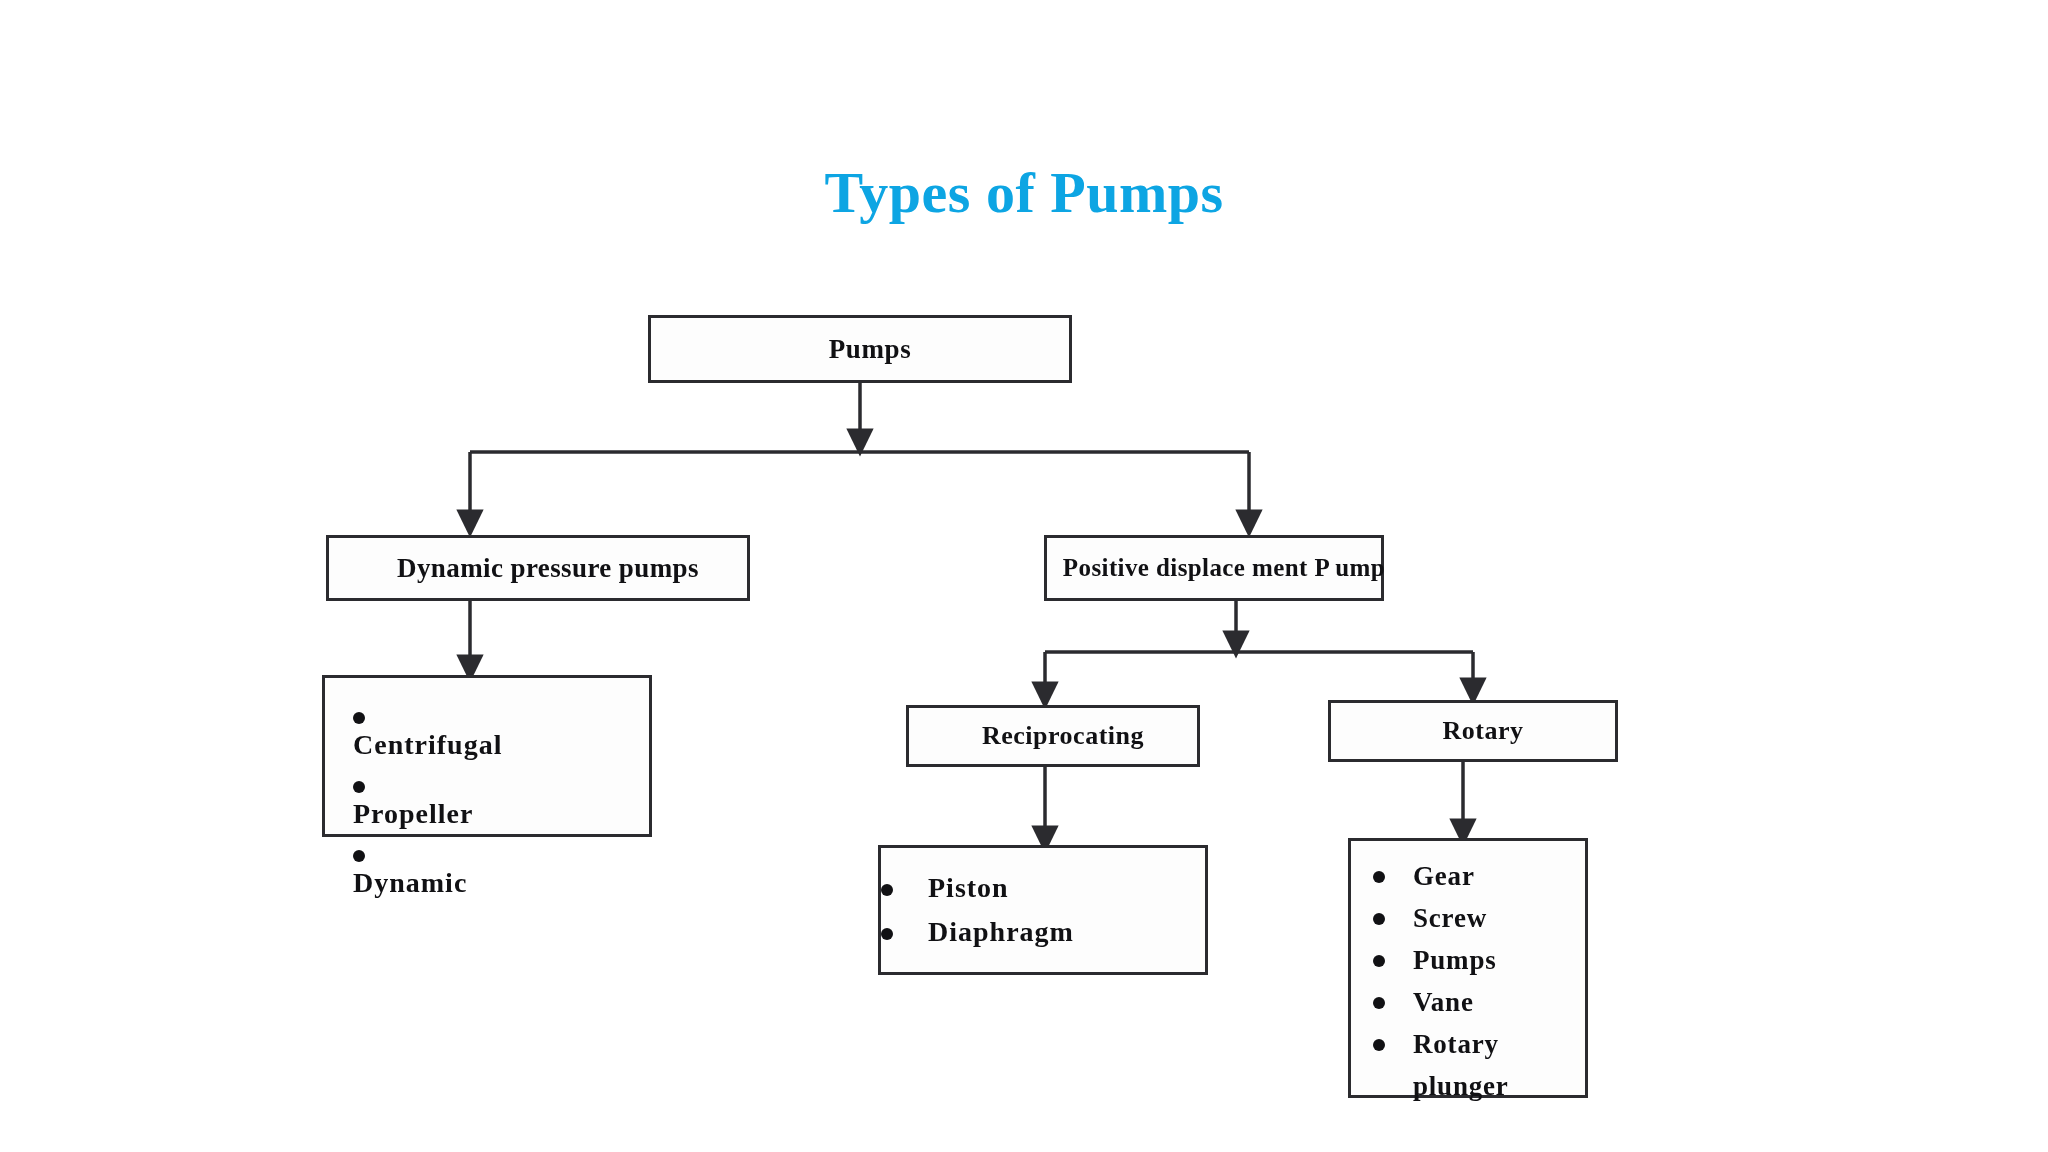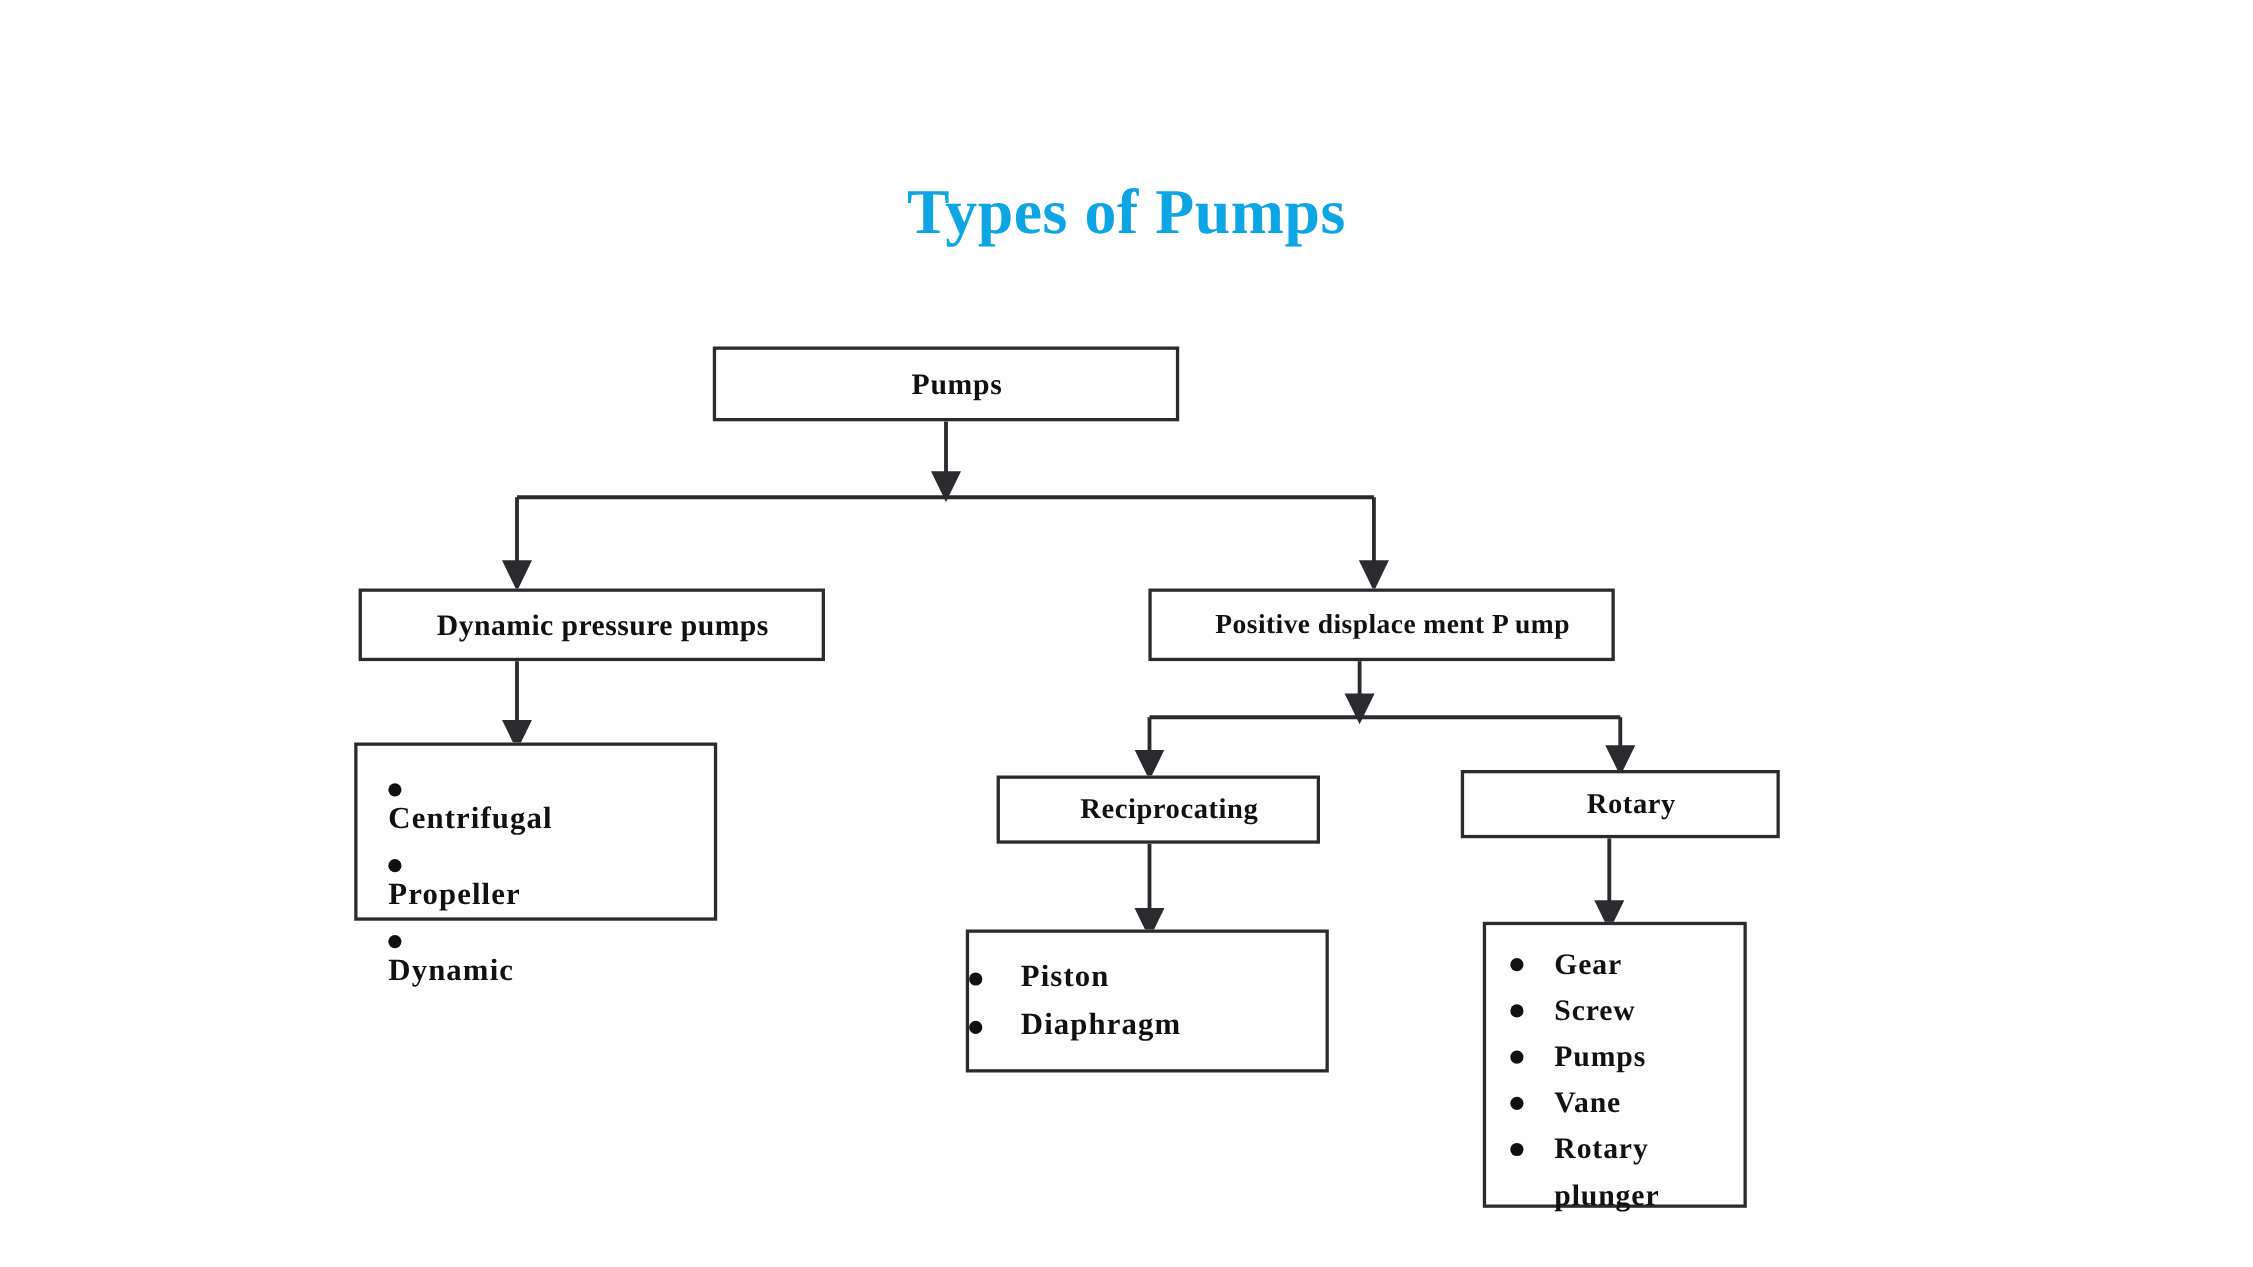--- a/index.html
+++ b/index.html
@@ -68,21 +68,21 @@
     white-space: pre;
   }
 
   
   #node-pumps          { left: 648px;  top: 315px;  width: 424px; height: 68px; }
   #node-pumps .node-label { font-size: 27px; letter-spacing: 0.6px; }
 
   #node-dynamic        { left: 326px;  top: 535px;  width: 424px; height: 66px; }
   #node-dynamic .node-label { font-size: 27px; letter-spacing: 0.4px; }
 
-  #node-positive       { left: 1044px; top: 535px;  width: 424px; height: 66px; }
+  #node-positive       { left: 1044px; top: 535px;  width: 340px; height: 66px; }
   #node-positive .node-label { font-size: 25px; letter-spacing: 0.4px; }
 
   #node-reciprocating  { left: 906px;  top: 705px;  width: 294px; height: 62px; }
   #node-reciprocating .node-label { font-size: 26px; letter-spacing: 0.5px; }
 
   #node-rotary         { left: 1328px; top: 700px;  width: 290px; height: 62px; }
   #node-rotary .node-label { font-size: 26px; letter-spacing: 0.5px; }
 
   
   .list-node {

